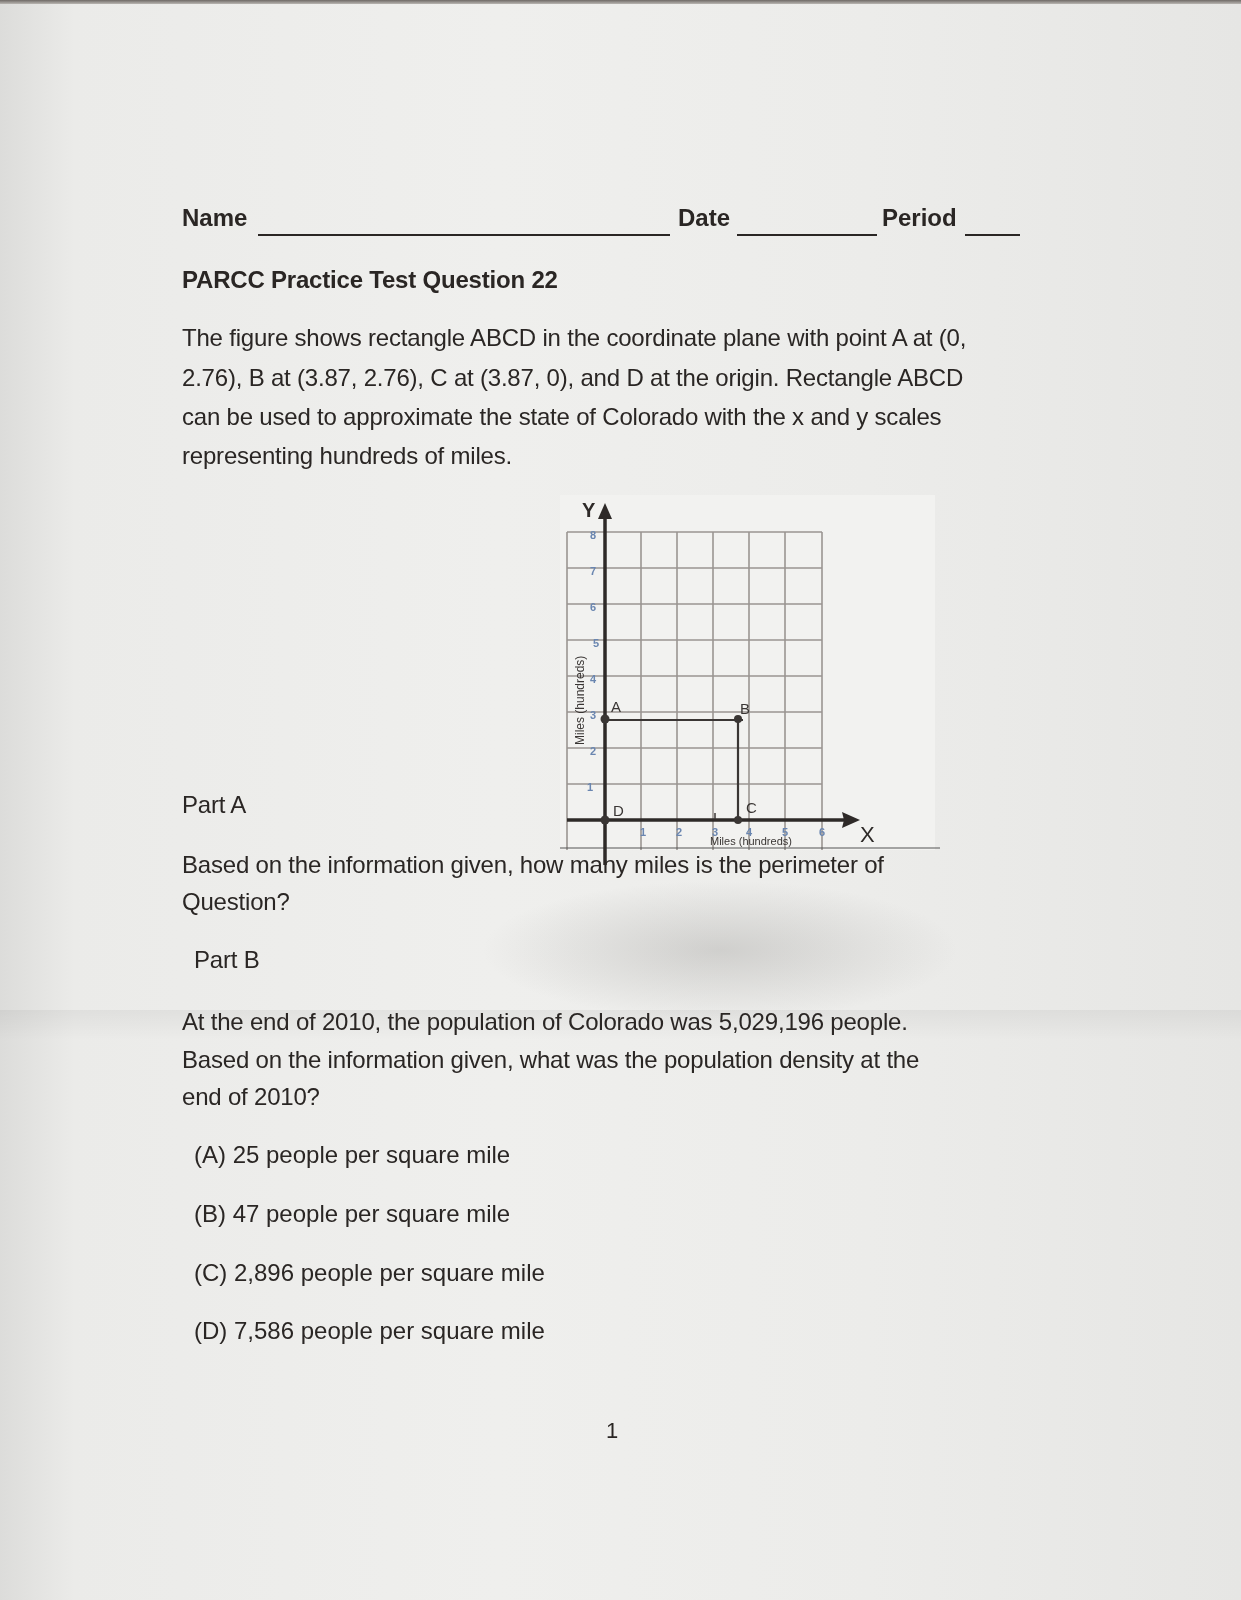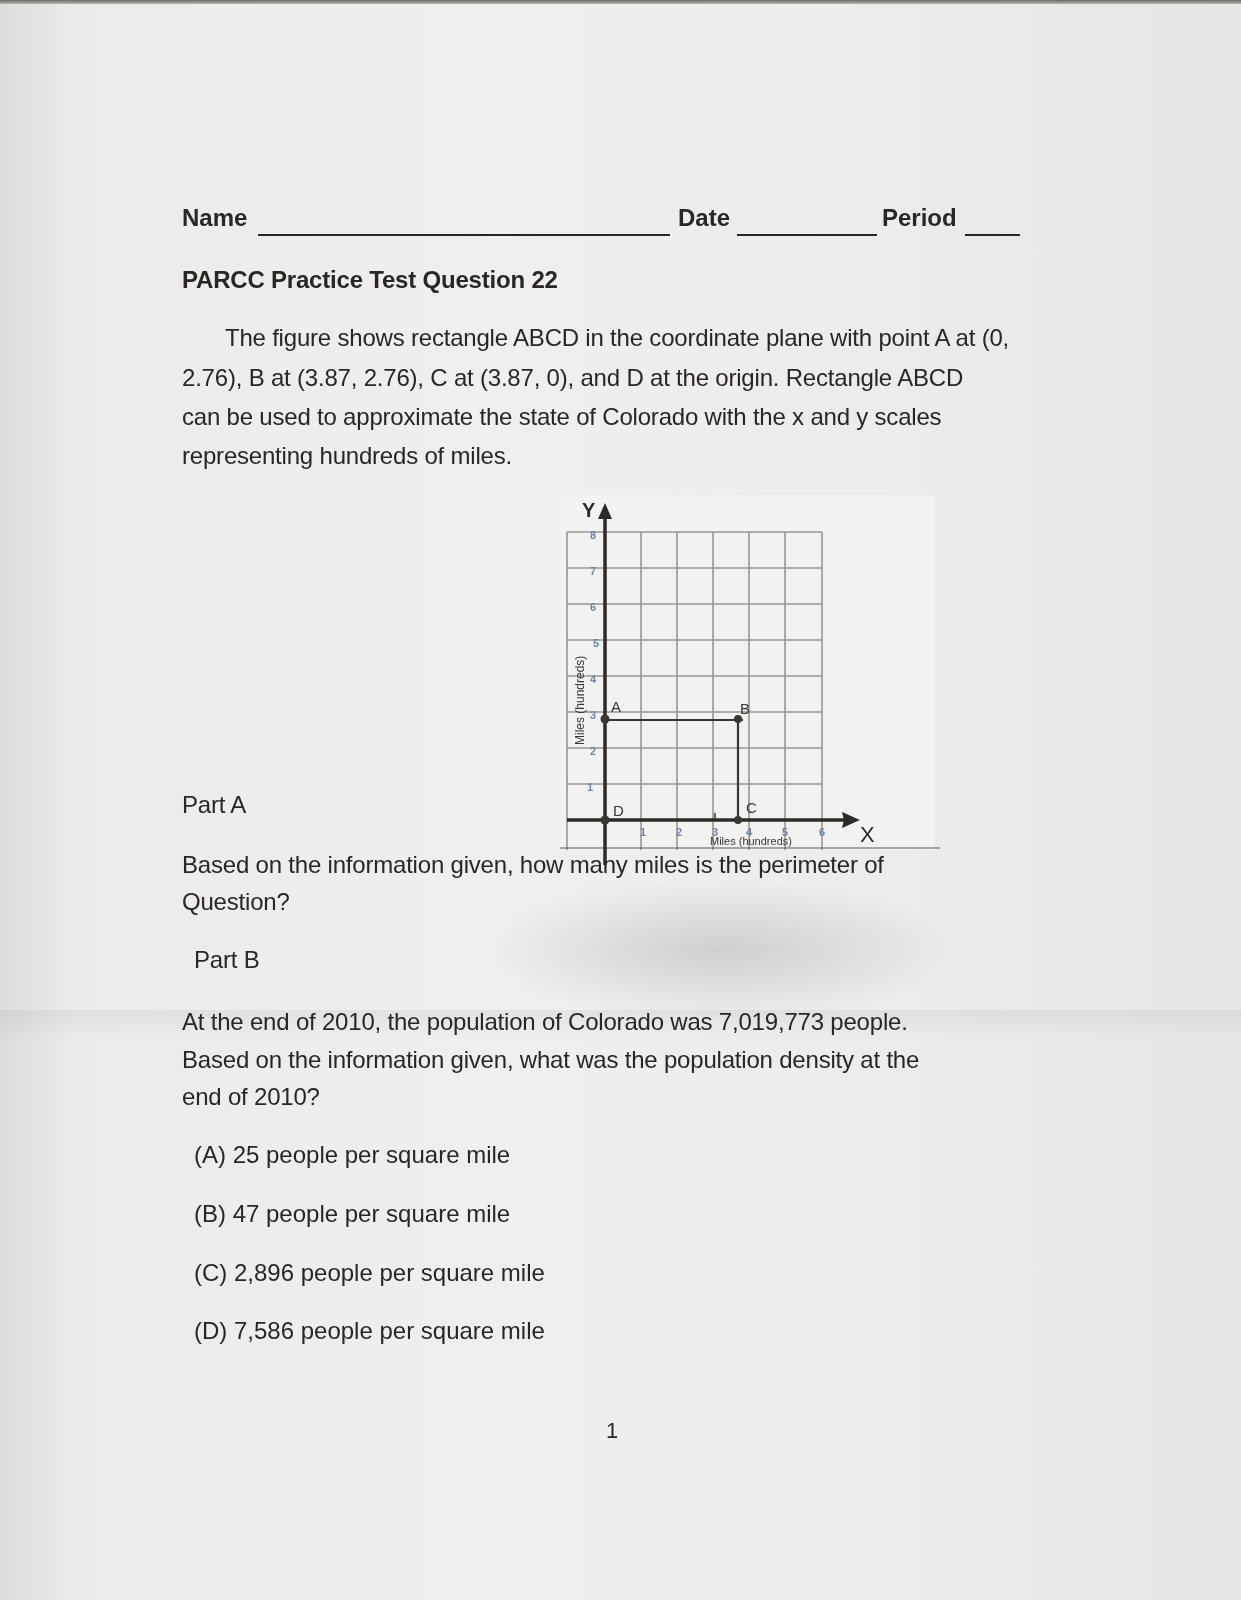--- a/index.html
+++ b/index.html
@@ -37,21 +37,21 @@
   <span style="left:0;">Name</span>
   <div class="line" style="left:76px; top:30px; width:412px;"></div>
   <span style="left:496px;">Date</span>
   <div class="line" style="left:555px; top:30px; width:140px;"></div>
   <span style="left:700px;">Period</span>
   <div class="line" style="left:783px; top:30px; width:55px;"></div>
 </div>
 
 <div class="txt bold" style="left:182px; top:260px;">PARCC Practice Test Question 22</div>
 
-<div class="txt para" style="left:182px; top:318px;text-align:center;">The figure shows rectangle ABCD in the coordinate plane with point A at (0,</div>
+<div class="txt para" style="left:182px; top:318px;">The figure shows rectangle ABCD in the coordinate plane with point A at (0,</div>
 <div class="txt para" style="left:182px; top:358px;">2.76), B at (3.87, 2.76), C at (3.87, 0), and D at the origin. Rectangle ABCD</div>
 <div class="txt para" style="left:182px; top:397px;">can be used to approximate the state of Colorado with the x and y scales</div>
 <div class="txt para" style="left:182px; top:436px;">representing hundreds of miles.</div>
 
 <div class="figure">
   <div class="figure-bg"></div>
   <svg width="380" height="370" viewBox="0 0 380 370" style="position:absolute;left:0;top:0;">
 
     <g stroke="#9a9592" stroke-width="1.6" fill="none">
       <line x1="7" y1="37" x2="262" y2="37"></line>
@@ -121,21 +121,21 @@
       <text x="53" y="321">D</text>
     </g>
   </svg>
 </div>
 
 <div class="txt" style="left:182px; top:785px;">Part A</div>
 <div class="txt para" style="left:182px; top:845px;">Based on the information given, how many miles is the perimeter of</div>
 <div class="txt para" style="left:182px; top:882px;">Question?</div>
 
 <div class="txt" style="left:194px; top:940px;">Part B</div>
-<div class="txt para" style="left:182px; top:1002px;">At the end of 2010, the population of Colorado was 7,019,773 people.</div>
+<div class="txt para" style="left:182px; top:1002px;">At the end of 2010, the population of Colorado was 5,029,196 people.</div>
 <div class="txt para" style="left:182px; top:1040px;">Based on the information given, what was the population density at the</div>
 <div class="txt para" style="left:182px; top:1077px;">end of 2010?</div>
 
 <div class="choice" style="top:1135px;">(A) 25 people per square mile</div>
 <div class="choice" style="top:1194px;">(B) 47 people per square mile</div>
 <div class="choice" style="top:1253px;">(C) 2,896 people per square mile</div>
 <div class="choice" style="top:1311px;">(D) 7,586 people per square mile</div>
 
 <div class="page-number">1</div>
 

